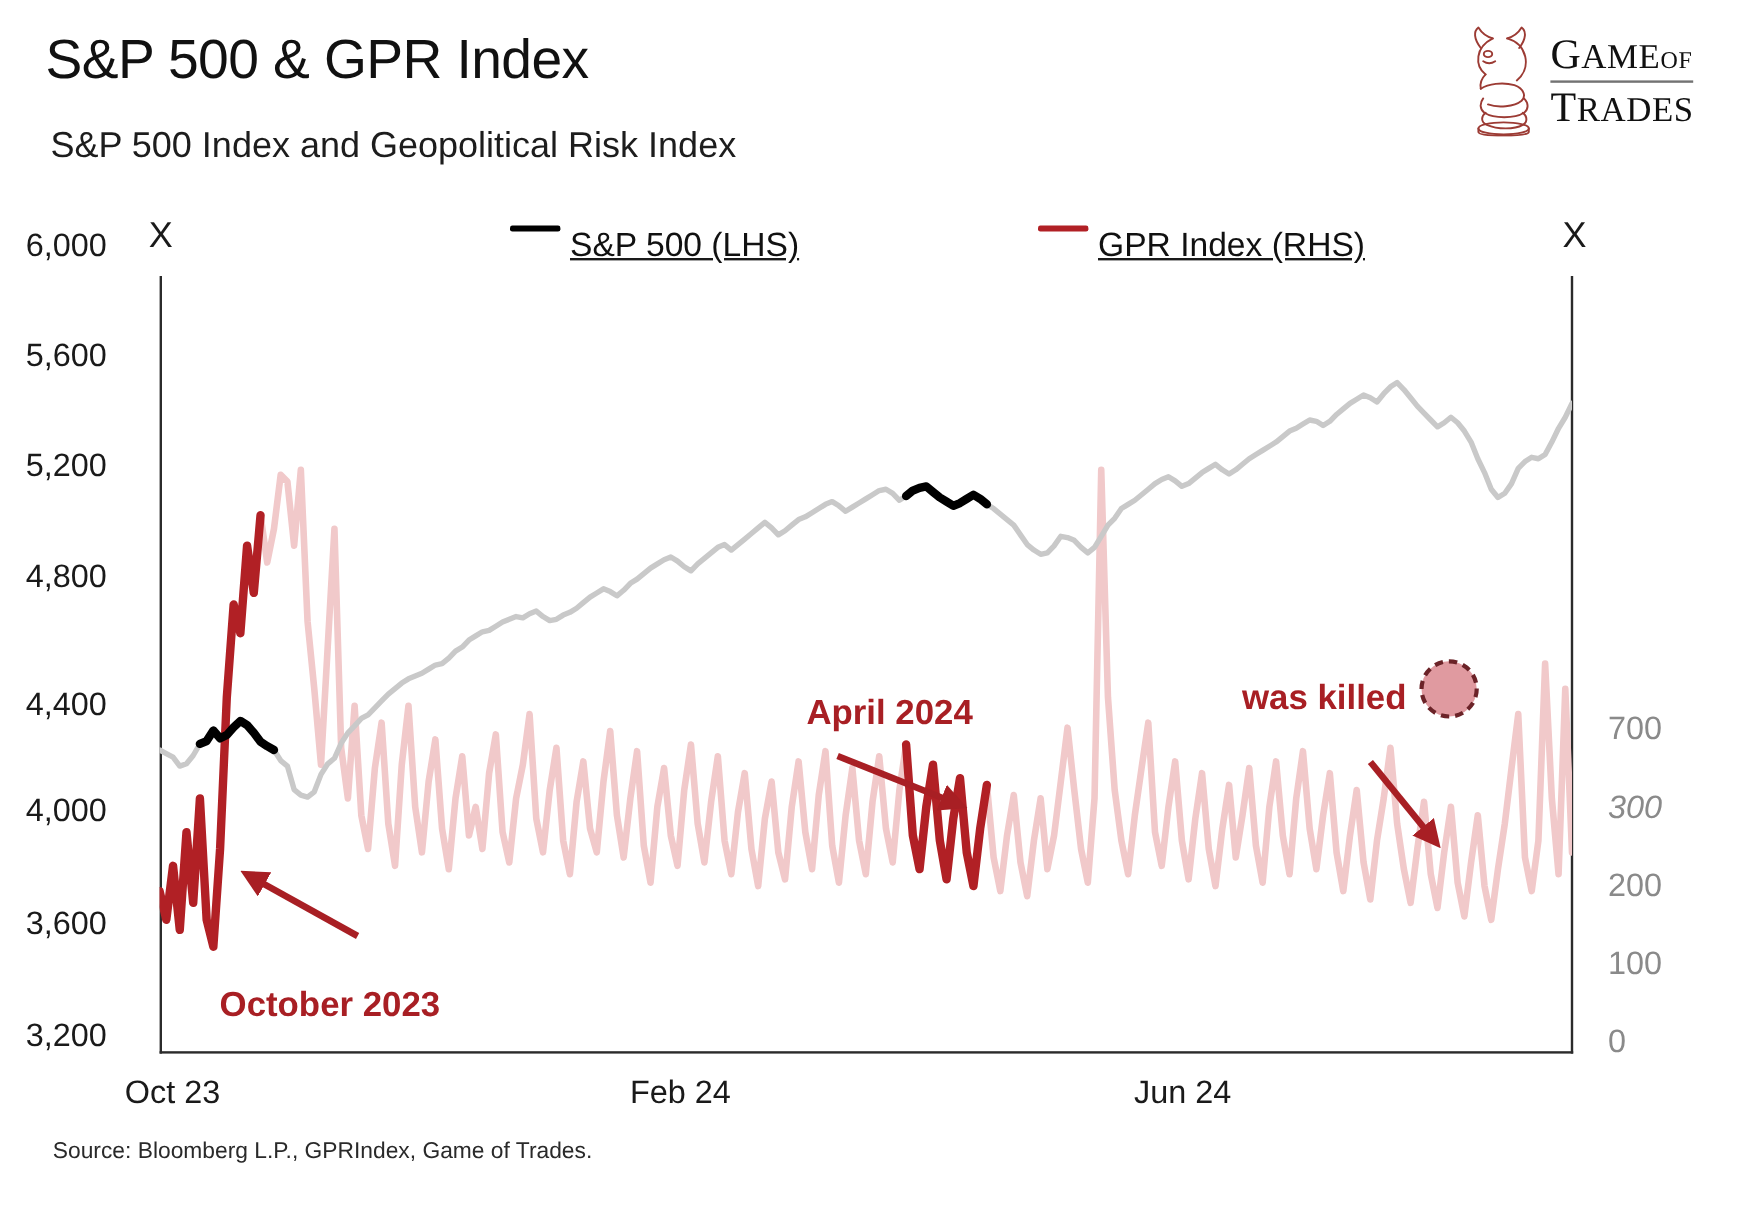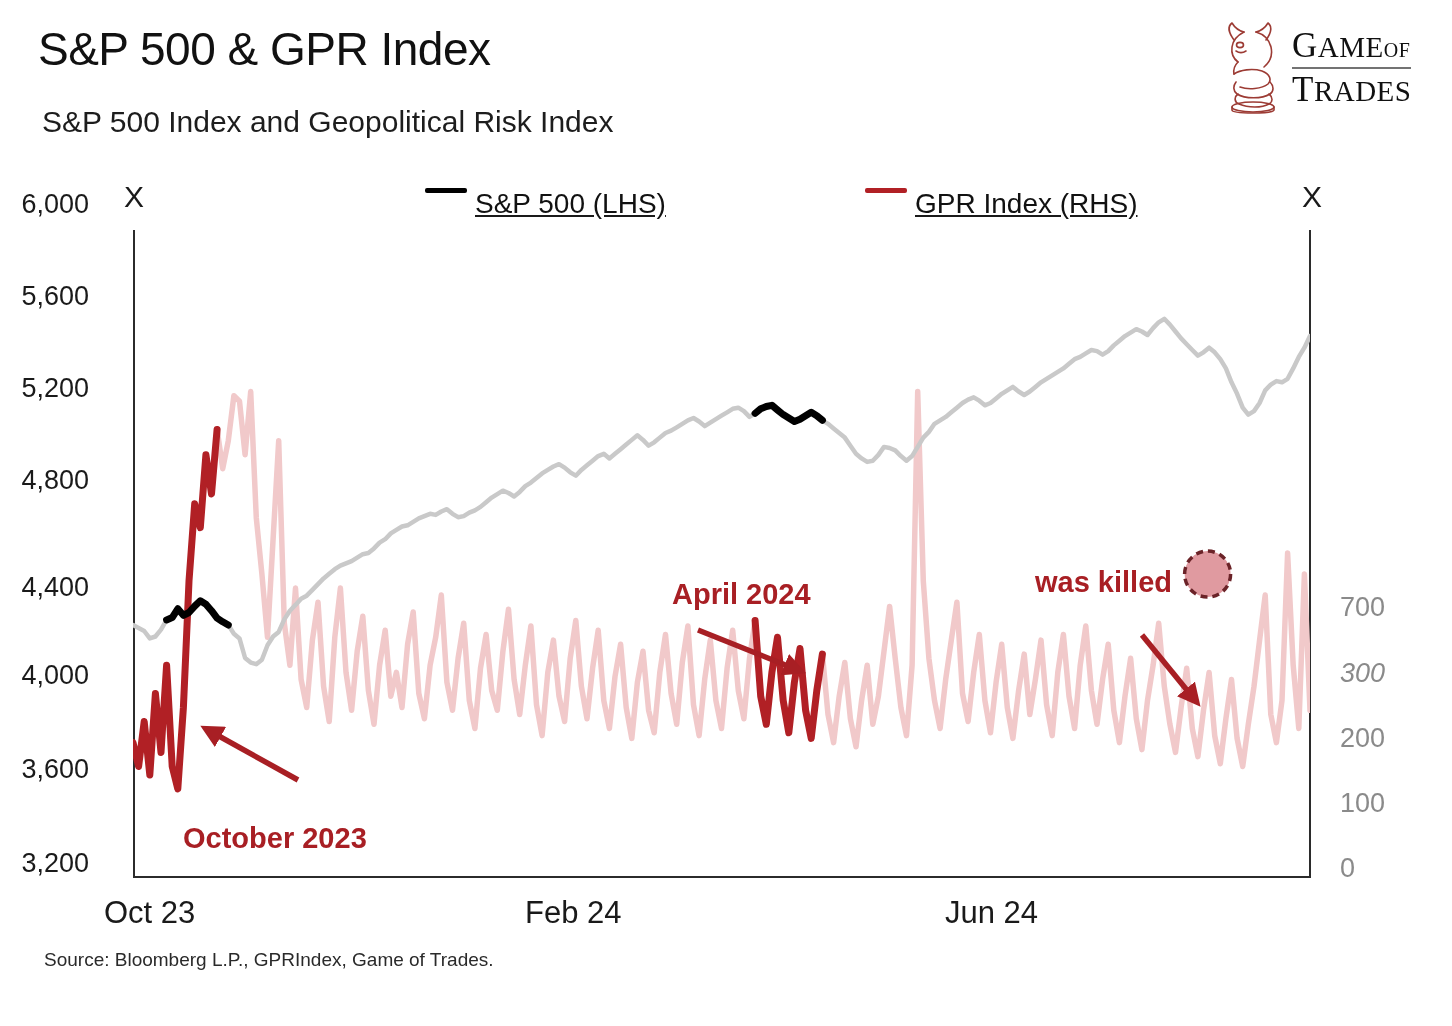--- a/index.html
+++ b/index.html
@@ -101,21 +101,21 @@
   .ytick-right {
     position: absolute;
     left: 1340px;
     font-size: 27px;
     color: #8a8a8a;
     white-space: nowrap;
   }
   .xtick {
     position: absolute;
     top: 895px;
-    font-size: 31px;
+    font-size: 27px;
     color: #1a1a1a;
     white-space: nowrap;
   }
   .axis-x-marker {
     position: absolute;
     font-size: 30px;
     color: #1a1a1a;
     font-weight: 400;
   }
   #legend {

